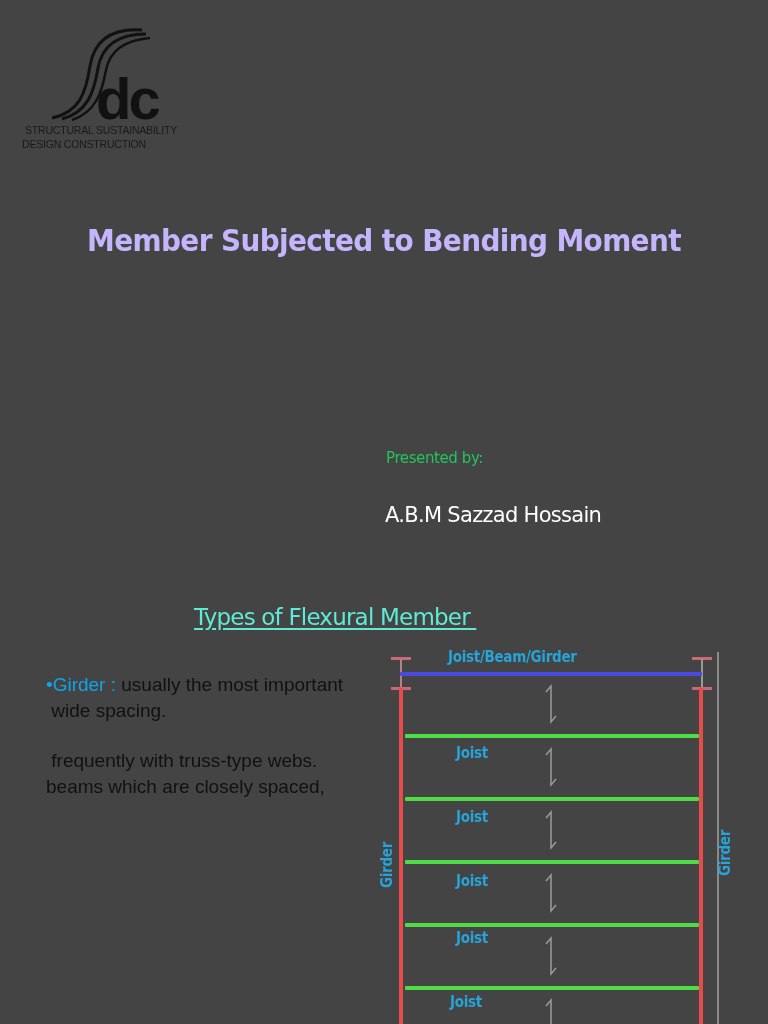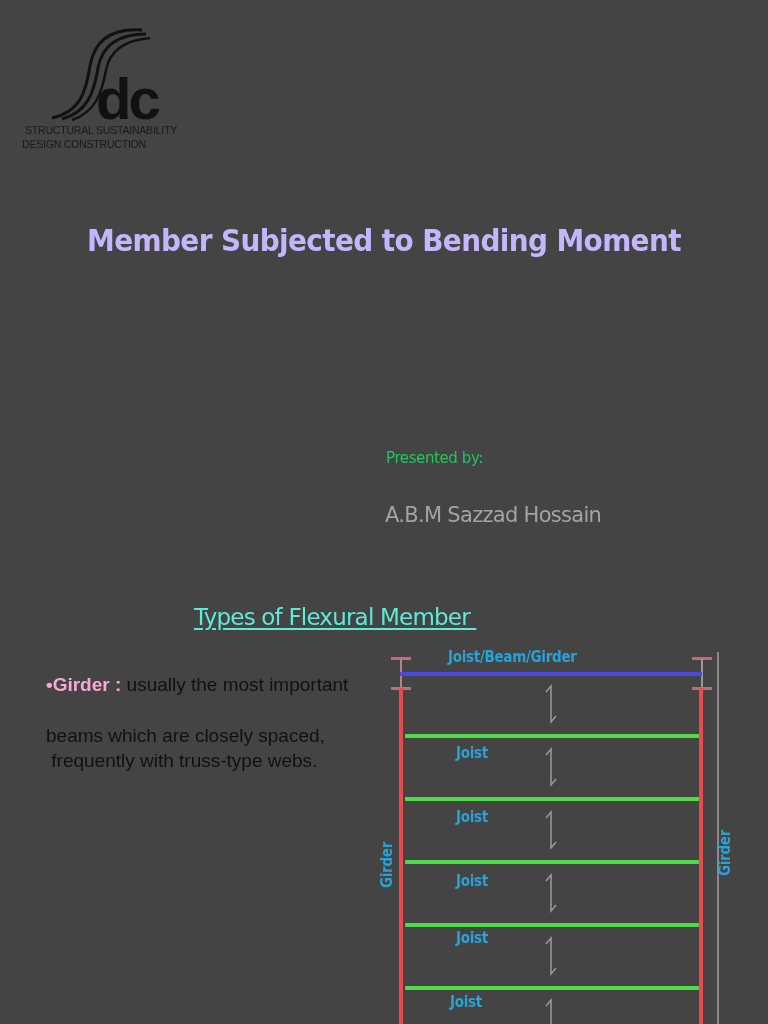--- a/index.html
+++ b/index.html
@@ -19,31 +19,31 @@
     .logo-line.l1 { top: 98px; left: -1px; text-align: right; }
     .logo-line.l2 { top: 112px; left: -14px; }
 
     .title {
       left: 0; width: 768px; top: 222px; text-align: center;
       color: #c4b5fd; font-weight: bold; font-size: 31px;
       font-family: "DejaVu Sans Condensed", "Liberation Sans", sans-serif;
       letter-spacing: -0.6px;
     }
     .presented { left: 386px; top: 449px; font-size: 15px; color: #22c55e; font-family: "DejaVu Sans", sans-serif; letter-spacing: -0.4px; }
-    .author { left: 385px; top: 503px; font-size: 21px; color: #a3a3a3; font-family: "DejaVu Sans", sans-serif; letter-spacing: -0.7px; }
+    .author { left: 385px; top: 503px; font-size: 21px; color: #ffffff; font-family: "DejaVu Sans", sans-serif; letter-spacing: -0.7px; }
 
     .section-title {
       left: 194px; top: 604px; font-size: 23px; color: #5eead4;
       text-decoration: underline; text-underline-offset: 3px;
       font-family: "DejaVu Sans", sans-serif; letter-spacing: -0.8px; white-space: pre;
     }
 
     .bullets { left: 46px; top: 672px; width: 340px; font-size: 19px; line-height: 25.5px; color: #111; }
     .bullets p { margin: 0; white-space: pre; }
-    .bullets .term { color: #f9a8d4; font-weight: bold; }
+    .bullets .term { color: #0ea5e9; }
     .bullets .gap { height: 25px; }
 
     
     .diagram { left: 370px; top: 640px; width: 398px; height: 384px; }
     .diagram .el { position: absolute; }
     .hline { height: 4px; border-radius: 1px; }
     .vred { width: 4px; background: #e84b4b; }
     .cap { height: 3px; background: #c86a76; width: 20px; }
     .capv { width: 2px; background: #b6808a; }
     .thin { width: 2px; background: #8a8a8a; }
@@ -67,23 +67,24 @@
 
 <div class="abs title">Member Subjected to Bending Moment</div>
 
 <div class="abs presented">Presented by:</div>
 <div class="abs author">A.B.M Sazzad Hossain</div>
 
 <div class="abs section-title">Types of Flexural Member </div>
 
 <div class="abs bullets">
   <p><span class="term">•Girder : </span><span>usually the most important</span></p>
+  <p> wide spacing.</p>
   <div class="gap"></div>
+  <p> frequently with truss-type webs.</p>
   <p>beams which are closely spaced,</p>
-  <p> frequently with truss-type webs.</p>
 </div>
 
 <div class="abs diagram">
 
   <div class="el cap" style="left:21px; top:17px;"></div>
   <div class="el capv" style="left:30px; top:19px; height:28px;"></div>
   <div class="el cap" style="left:21px; top:47px;"></div>
 
   <div class="el cap" style="left:322px; top:17px;"></div>
   <div class="el capv" style="left:331px; top:19px; height:28px; background:#999;"></div>

